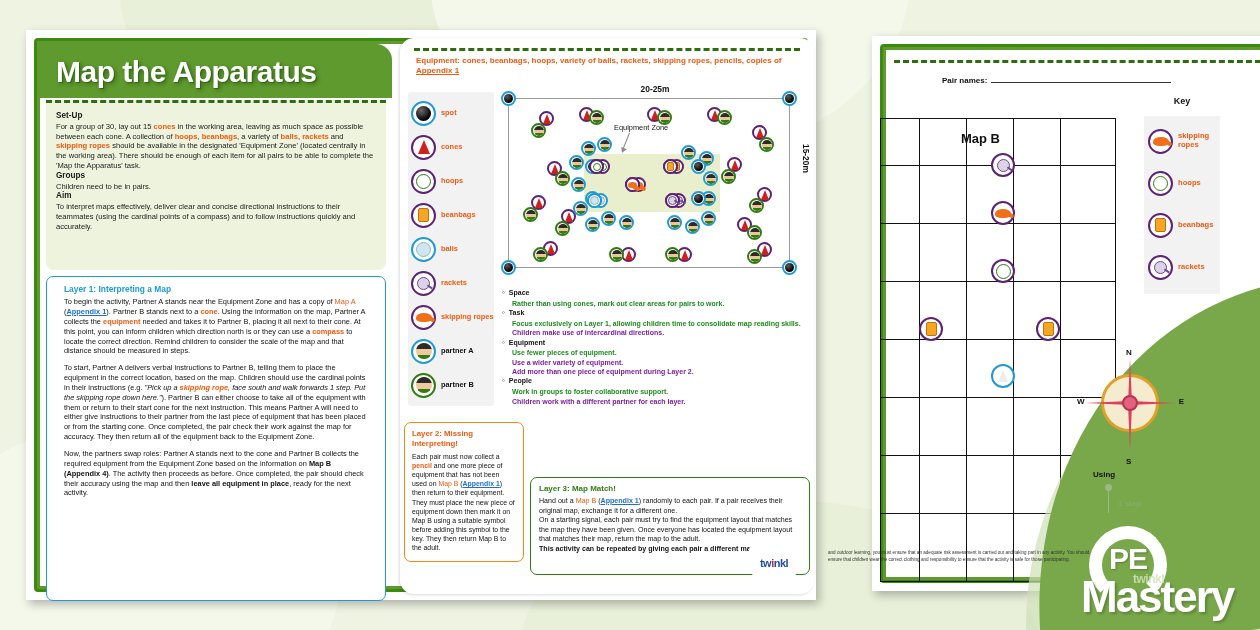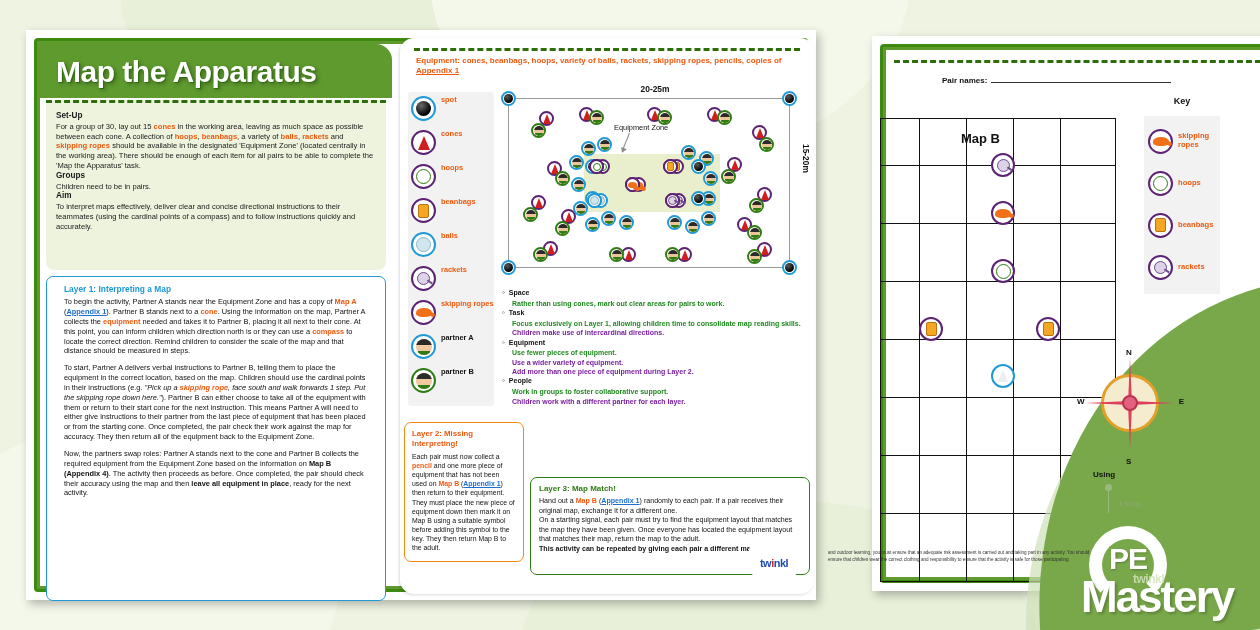--- a/index.html
+++ b/index.html
@@ -54,21 +54,21 @@
   .panel-setup b { font-size:8.2px; }
   .hl { color:#ee5a10; font-weight:bold; }
 
   .panel-layer1 {
     position:absolute; left:6px; top:178px; width:340px; height:325px;
     background:#fff; border:1.6px solid #1f9ad6; border-radius:7px;
     padding:7px 17px; font-size:7.4px; line-height:1.33; color:#111;
   }
   .layer-h { color:#1f9ad6; font-weight:bold; font-size:8.4px; display:block; margin-bottom:2px; }
   .lnk { color:#1f6fd0; text-decoration:underline; font-weight:bold; }
-  .mapa { color:#ee5a10; font-weight:bold; }
+  .mapa { color:#ee5a10; font-weight:normal; }
   .para { margin:0 0 7px 0; }
 
   
   #mid-card {
     position:absolute; left:360px; top:-6px; width:414px; height:556px;
     background:#fff; border-radius:14px 14px 14px 14px;
     border:2px solid #fff;
     box-shadow:-1px 1px 3px rgba(0,0,0,.15);
   }
   .dash-top { position:absolute; left:12px; top:8px; right:12px; border-top:3px dashed #2e6d0c; }
@@ -77,21 +77,21 @@
     position:absolute; left:14px; top:16px; right:14px;
     font-size:8px; font-weight:bold; color:#ee5a10; line-height:1.3;
   }
   .equip-line u { color:#ee5a10; }
 
   
   #legend {
     position:absolute; left:6px; top:52px; width:86px;
     background:#f2f2f2; border-radius:3px; padding:4px 0 4px 0;
   }
-  .leg-row { display:flex; height:34px; padding-left:3px; }
+  .leg-row { display:flex; align-items:center; height:34px; padding-left:3px; }
   .leg-label { font-size:7.4px; font-weight:bold; color:#ee5a10; margin-left:5px; line-height:1.15; }
   .leg-label.dark { color:#111; }
 
   .disc { width:25px; height:25px; border-radius:50%; flex:0 0 25px;
           display:flex; align-items:center; justify-content:center; position:relative; background:#fff; }
   .ring-blue { border:2.4px solid #1f9ad6; }
   .ring-purple { border:2.4px solid #5c2273; }
   .ring-green { border:2.4px solid #2f7d12; }
 
   .spot-dot { width:15px; height:15px; border-radius:50%;

